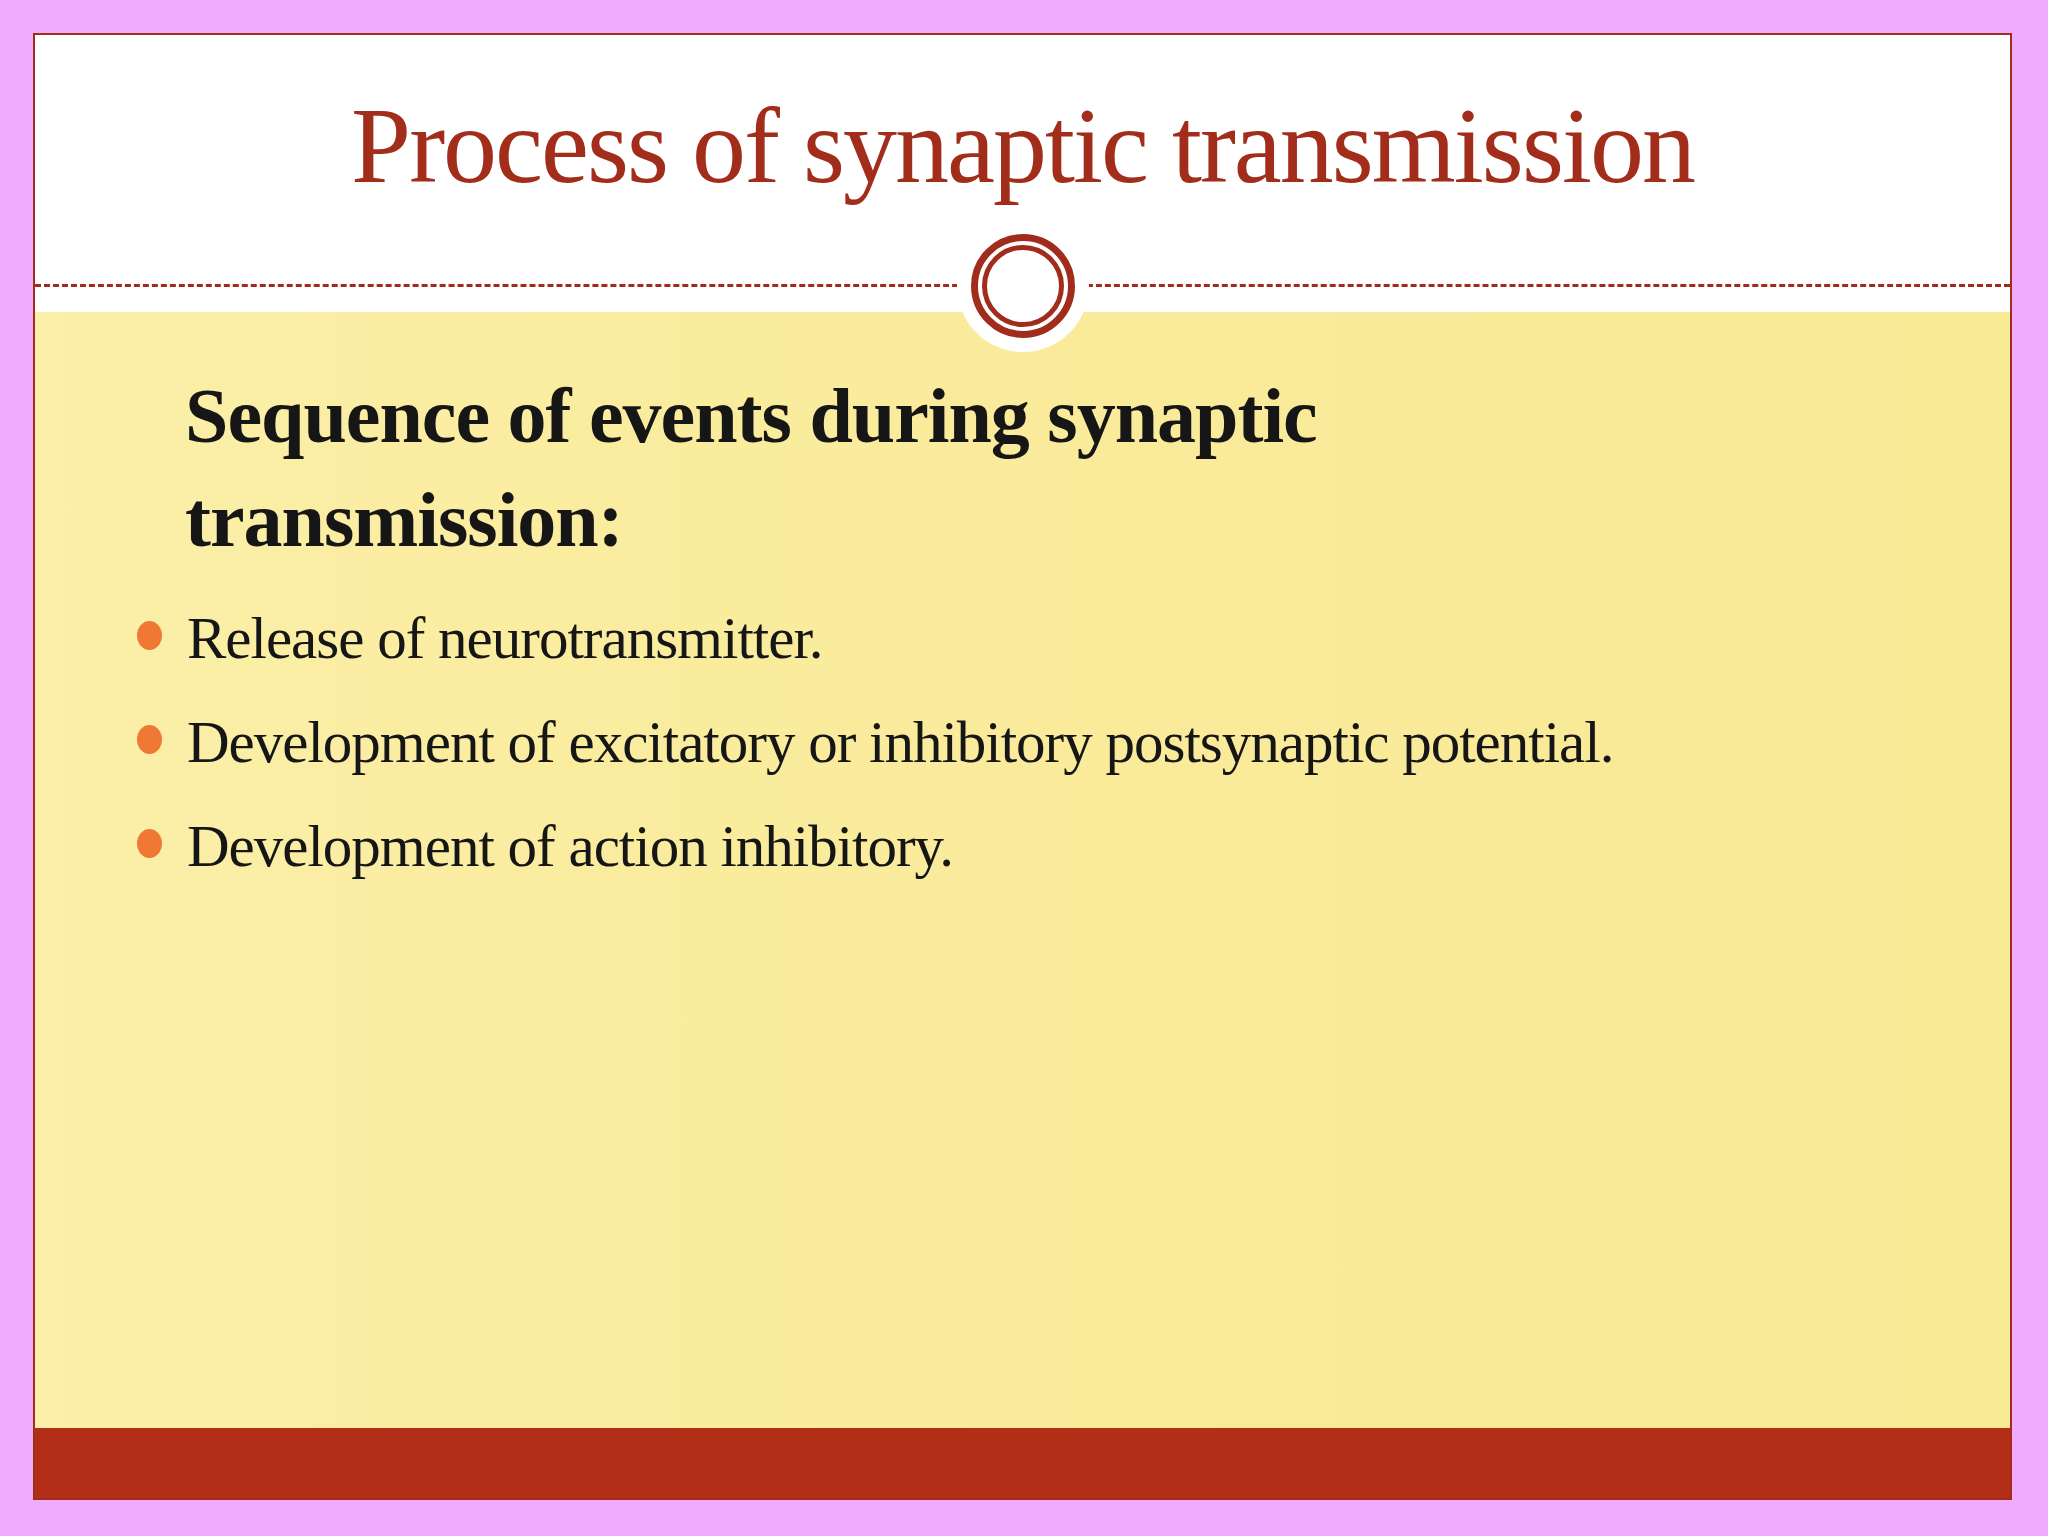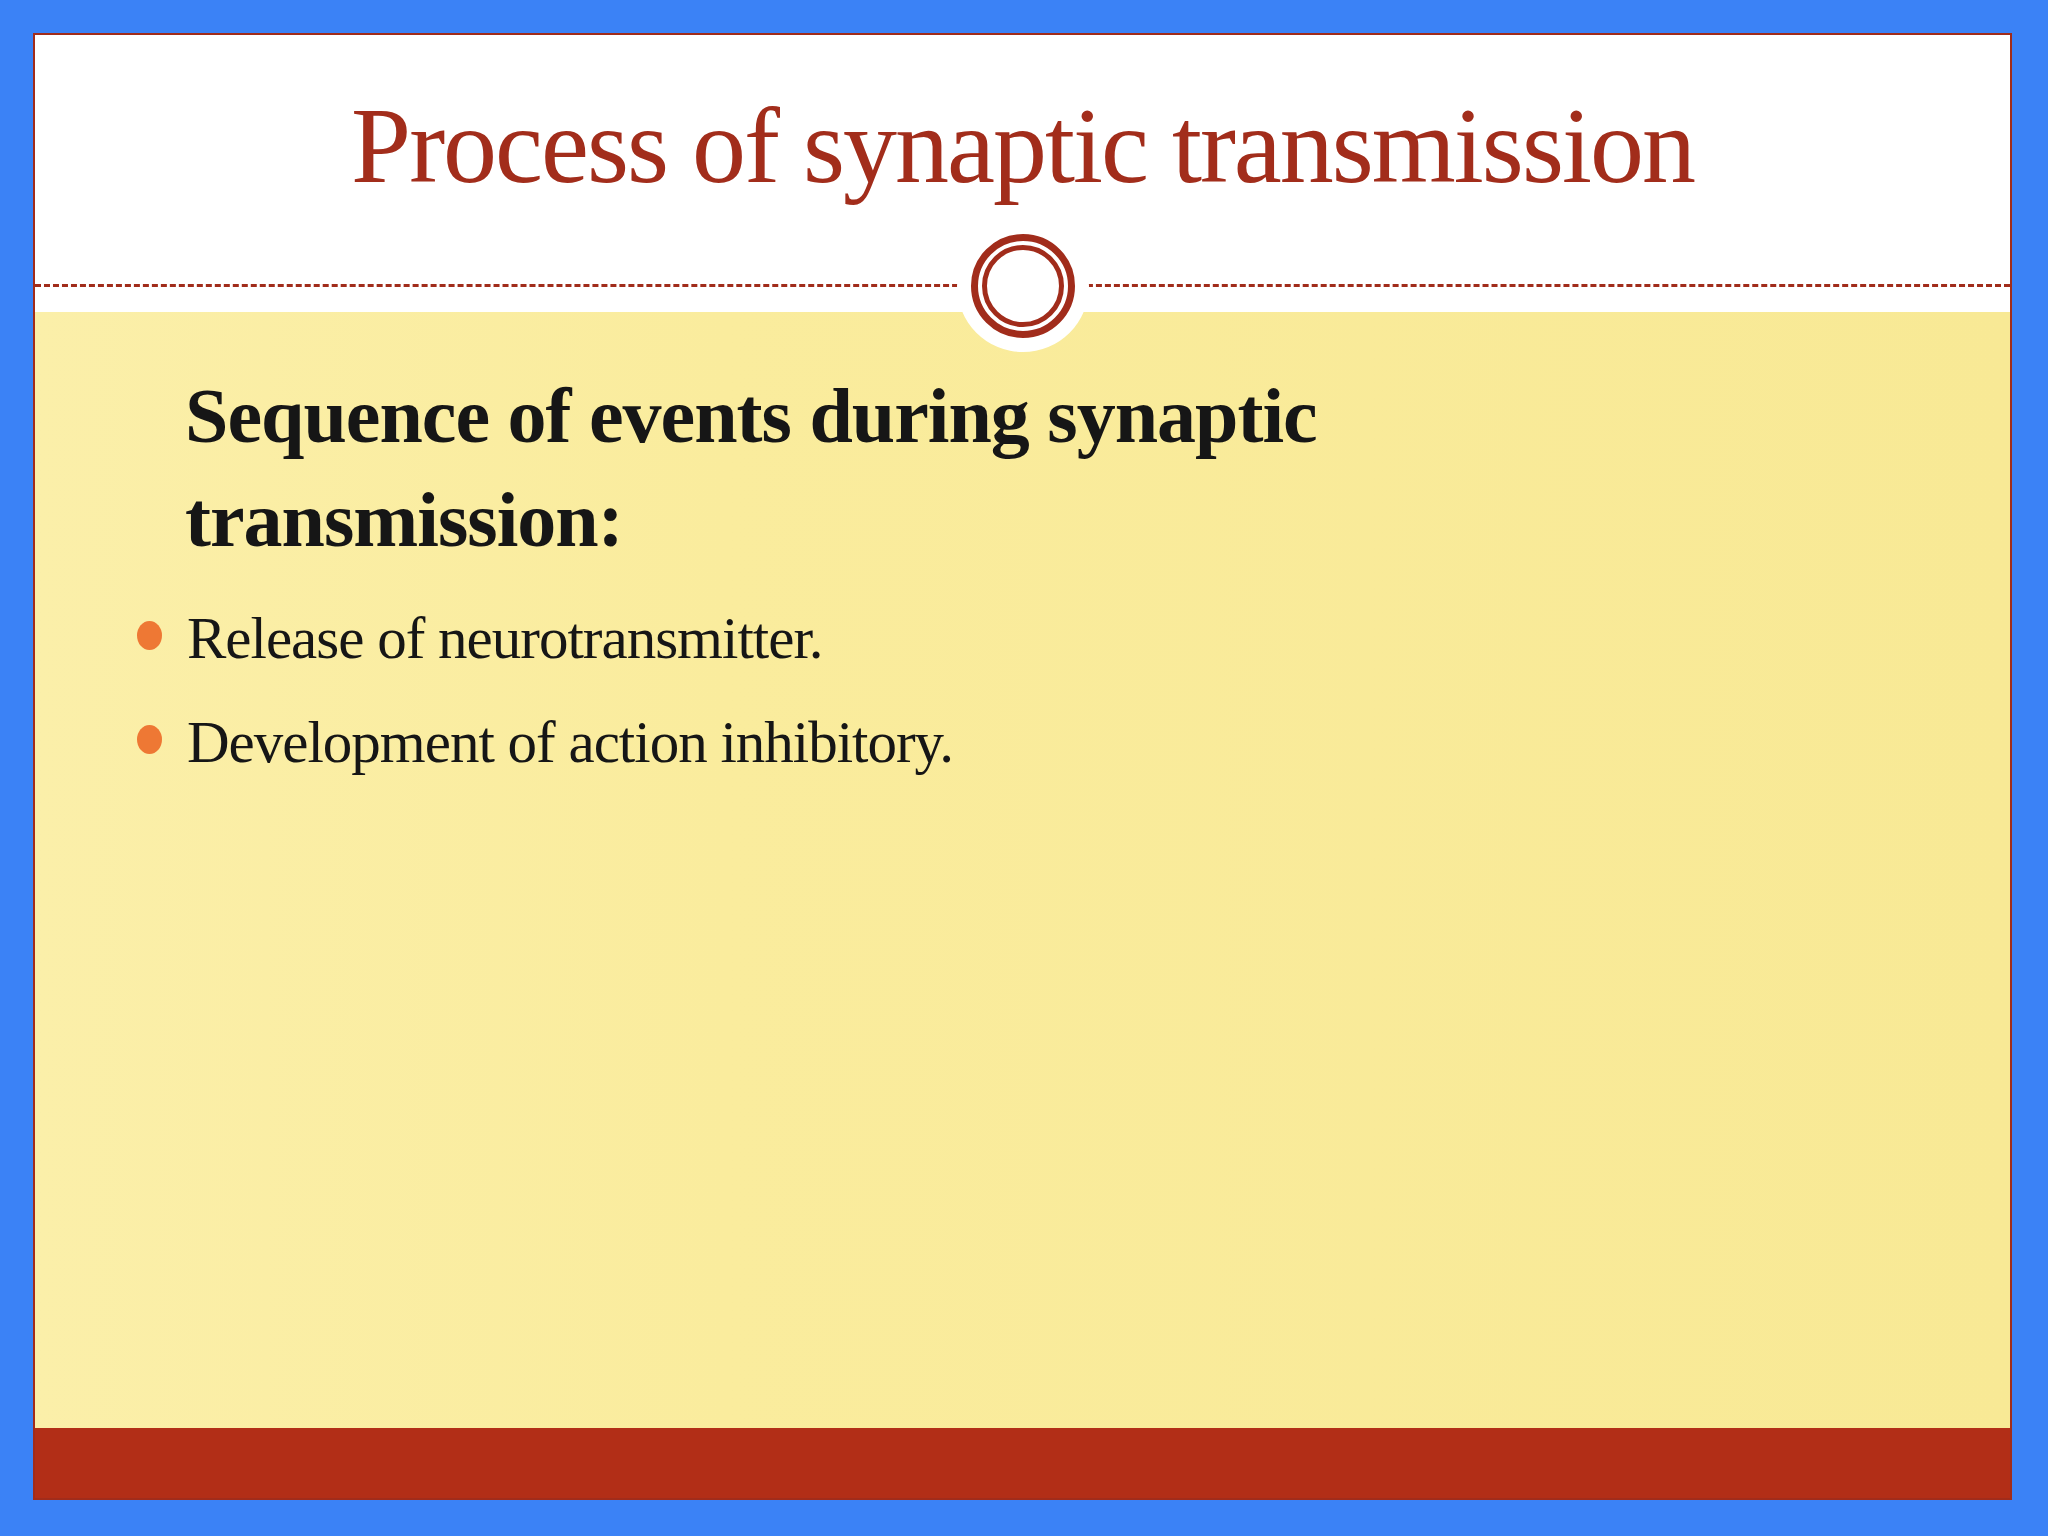--- a/index.html
+++ b/index.html
@@ -8,21 +8,21 @@
     width: 2048px;
     height: 1536px;
     background: #ffffff;
     overflow: hidden;
     font-family: "Liberation Serif", "DejaVu Serif", serif;
   }
   .slide {
     position: relative;
     width: 2048px;
     height: 1536px;
-    background: #3b82f6;
+    background: #f0abfc;
     text-decoration: underline;
   }
   .frame {
     position: absolute;
     left: 33px;
     top: 33px;
     width: 1979px;
     height: 1467px;
     box-sizing: border-box;
     border: 2px solid #A12C1B;
@@ -149,20 +149,24 @@
     <div class="content">
       <h2 class="content-heading">Sequence of events during synaptic transmission:</h2>
 
       <ul class="bullet-list">
         <li class="bullet-item">
           <span class="bullet-dot"></span>
           <span>Release of neurotransmitter.</span>
         </li>
         <li class="bullet-item">
           <span class="bullet-dot"></span>
+          <span>Development of excitatory or inhibitory postsynaptic potential.</span>
+        </li>
+        <li class="bullet-item">
+          <span class="bullet-dot"></span>
           <span>Development of action inhibitory.</span>
         </li>
       </ul>
     </div>
 
     <div class="footer-bar"></div>
 
   </div>
 </div>
 

